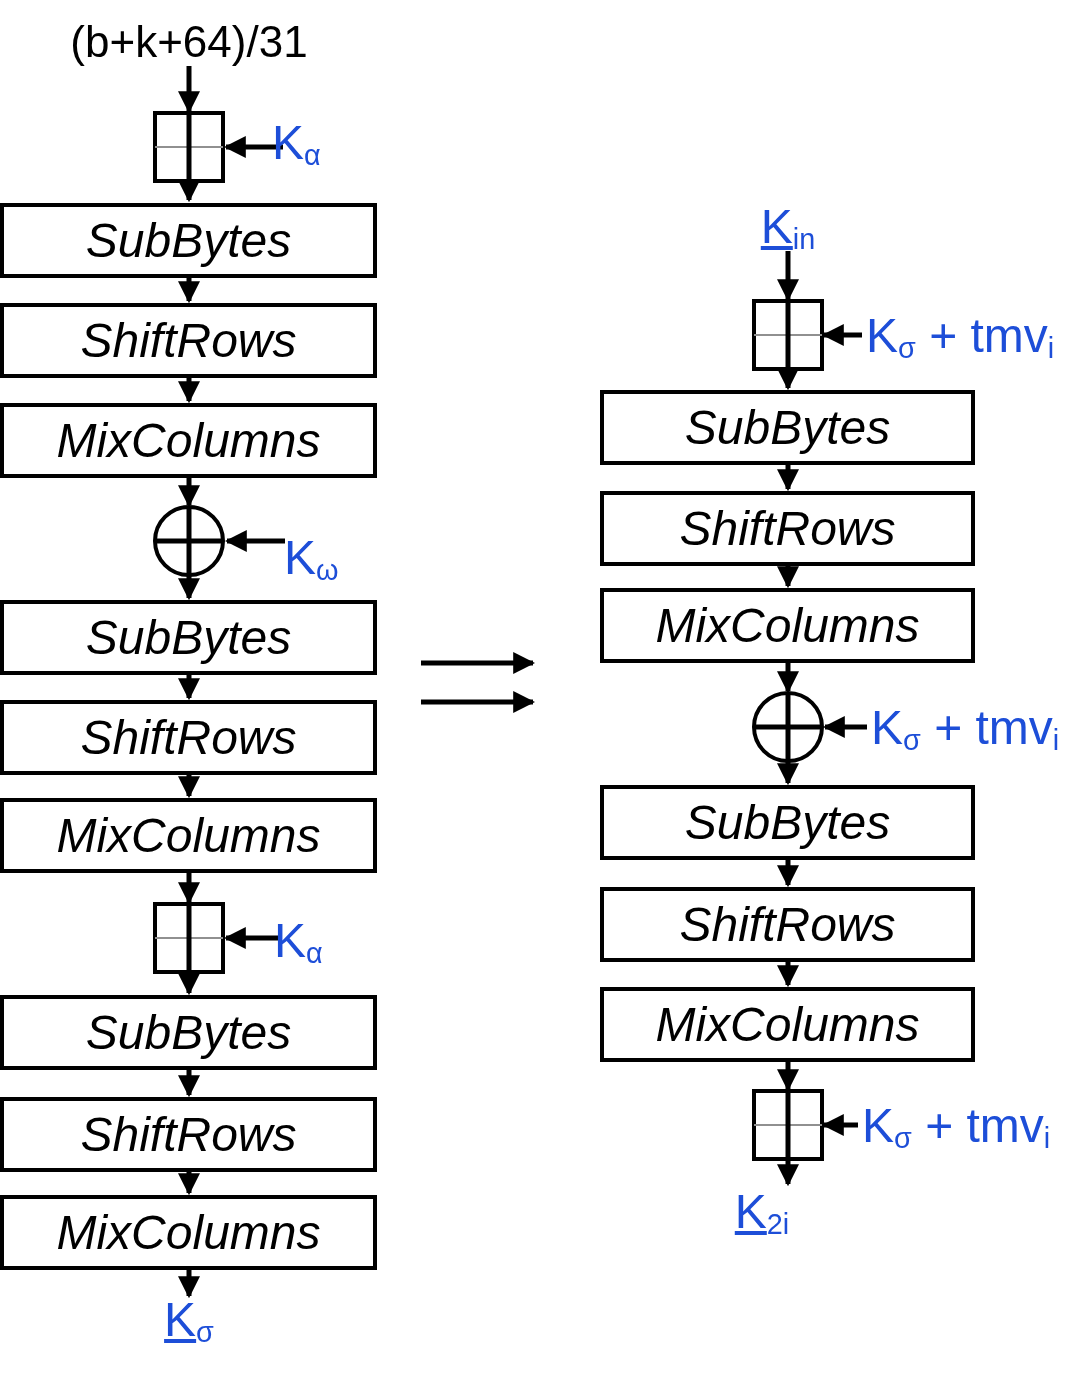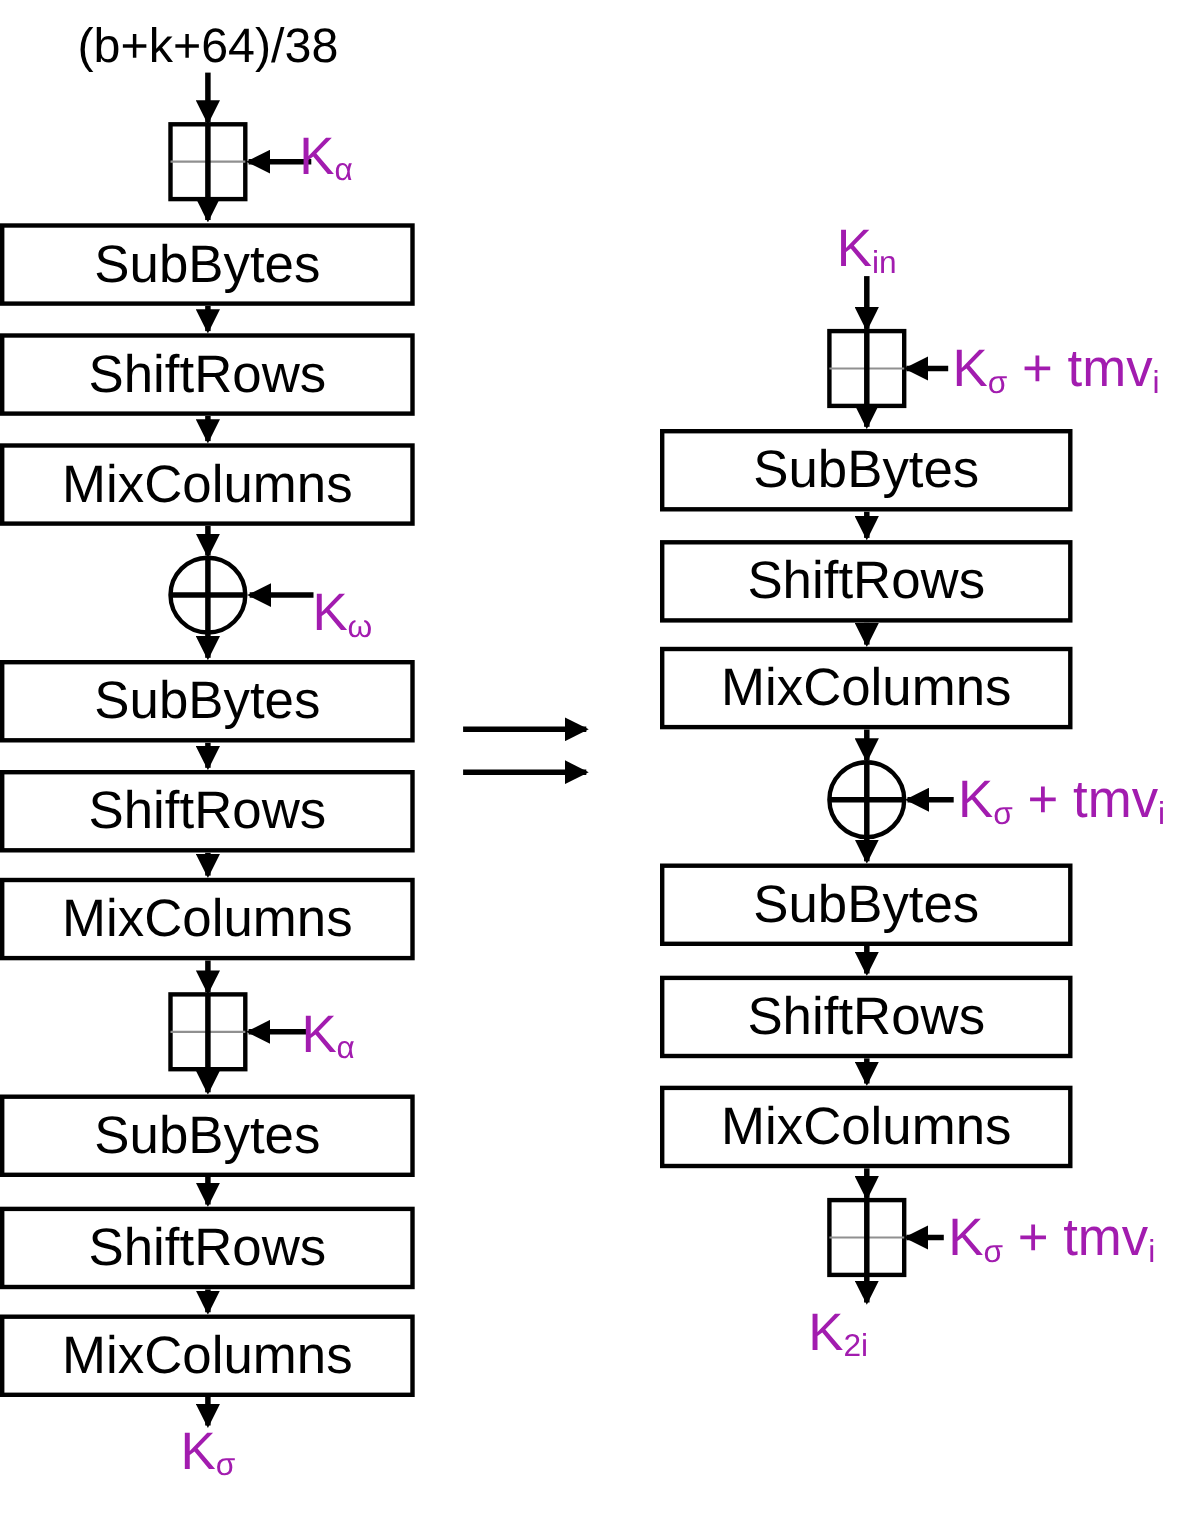--- a/index.html
+++ b/index.html
@@ -10,36 +10,36 @@
     font-family:"Liberation Sans", sans-serif;
     color:#000;
     overflow:hidden;
   }
   .layer{position:absolute;left:0;top:0;}
   .pbox{
     position:absolute;
     box-sizing:border-box;
     border:4px solid #000;
     background:#fff;
-    display:flex;align-items:center;justify-content:center;
+    display:flex;align-items:center;justify-content:center;font-style:italic;
   }
   .pbox-left{left:0;width:377px;height:75px;}
   .pbox-right{left:600px;width:375px;height:75px;}
   .pbox-label{
     font-size:48px;line-height:1;color:#000;white-space:nowrap;
   }
   .klabel{
     position:absolute;
-    font-size:48px;line-height:1;color:#a21caf;white-space:nowrap;
+    font-size:48px;line-height:1;color:#1d4ed8;white-space:nowrap;
   }
   .klabel sub{
     font-size:0.60em;line-height:0;
     vertical-align:baseline;position:relative;top:0.22em;
   }
-  .klabel.centered{text-align:center;}
+  .klabel.centered{text-align:center;text-decoration:underline;}
   .input-label{
     position:absolute;left:38px;top:20px;width:302px;
     font-size:44px;line-height:1;text-align:center;white-space:nowrap;
   }
 </style>
 </head>
 <body>
 
 <div class="canvas">
 
@@ -126,21 +126,21 @@
       <line x1="155" y1="541" x2="223" y2="541" stroke="#000" stroke-width="5"></line>
       <line x1="189" y1="507" x2="189" y2="575" stroke="#000" stroke-width="5"></line>
     </g>
     <g>
       <circle cx="788" cy="727" r="34" fill="#fff" stroke="#000" stroke-width="4"></circle>
       <line x1="754" y1="727" x2="822" y2="727" stroke="#000" stroke-width="5"></line>
       <line x1="788" y1="693" x2="788" y2="761" stroke="#000" stroke-width="5"></line>
     </g>
   </svg>
 
-  <div class="input-label">(b+k+64)/38</div>
+  <div class="input-label">(b+k+64)/31</div>
 
   <div class="pbox pbox-left" style="top:203px">
       <span class="pbox-label">SubBytes</span>
     </div>
   <div class="pbox pbox-left" style="top:303px">
       <span class="pbox-label">ShiftRows</span>
     </div>
   <div class="pbox pbox-left" style="top:403px">
       <span class="pbox-label">MixColumns</span>
     </div>

